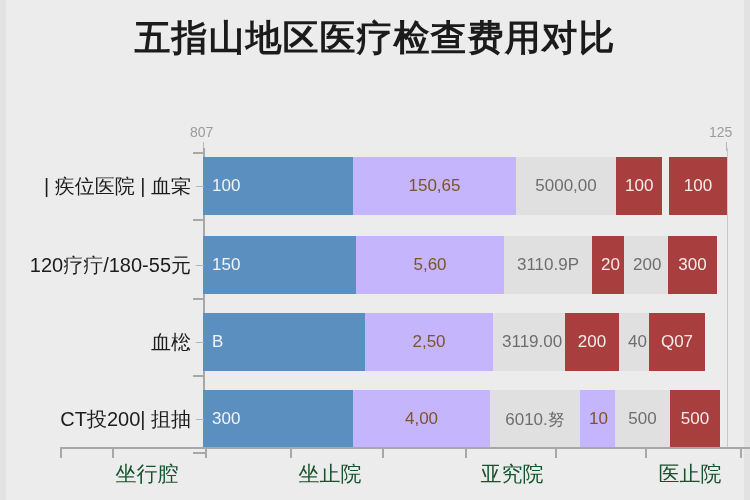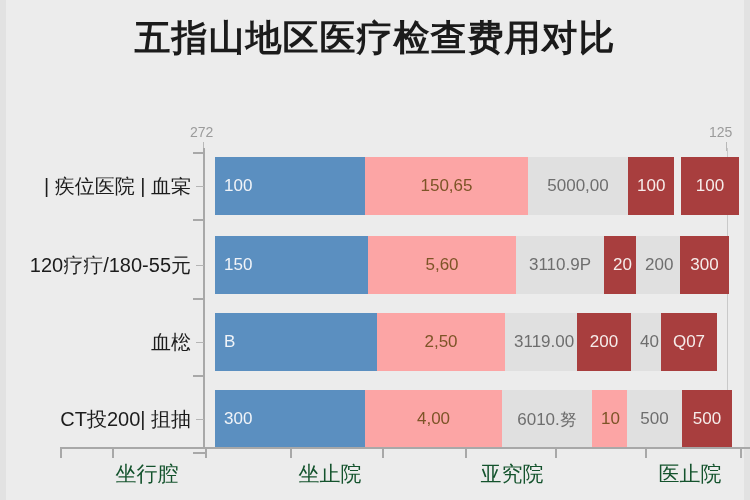--- a/index.html
+++ b/index.html
@@ -75,41 +75,41 @@
     left: 727px;
     top: 148px;
     width: 1px;
     height: 300px;
     background: #c9c9c9;
   }
 
   
   .bar-row {
     position: absolute;
-    left: 12px;
+    left: 0;
     height: 58px;
     width: 524px;
     display: flex;
     align-items: stretch;
   }
   .seg {
     height: 100%;
     display: flex;
     align-items: center;
     box-sizing: border-box;
     overflow: hidden;
     white-space: nowrap;
     font-size: 17px;
   }
   .seg-label {
     display: block;
     padding: 0 9px;
   }
   .seg.blue   { background: #5b8fc0; }
-  .seg.orange { background: #fca5a5; }
+  .seg.orange { background: #c4b5fd; }
   .seg.gray   { background: #e0e0e0; }
   .seg.red    { background: #a83e3e; }
   .seg.gap    { background: #ececec; }
 
   .seg.blue   .seg-label { color: #f1f4f8; }
   .seg.orange .seg-label { color: #7d5427; }
   .seg.gray   .seg-label { color: #6e6e6e; }
   .seg.red    .seg-label { color: #f6ecea; }
 
   .seg.align-center .seg-label { width: 100%; text-align: center; }
@@ -179,21 +179,21 @@
 </head>
 <body>
 
 <div id="chart-root">
 
   <div id="edge-left"></div>
   <div id="edge-right"></div>
 
   <div id="chart-title">五指山地区医疗检查费用对比</div>
 
-  <div id="top-axis-left" class="top-axis-label">272</div>
+  <div id="top-axis-left" class="top-axis-label">807</div>
   <div id="top-axis-right" class="top-axis-label">125</div>
   <div id="top-tick-left" class="top-tick"></div>
   <div id="top-tick-right" class="top-tick"></div>
 
   <div id="y-axis-line"></div>
   <div id="right-border-line"></div>
 
   <div id="plot-area">
       <div class="bar-row" style="top: 7px;">
         <div class="seg blue" style="width: 150px;">

